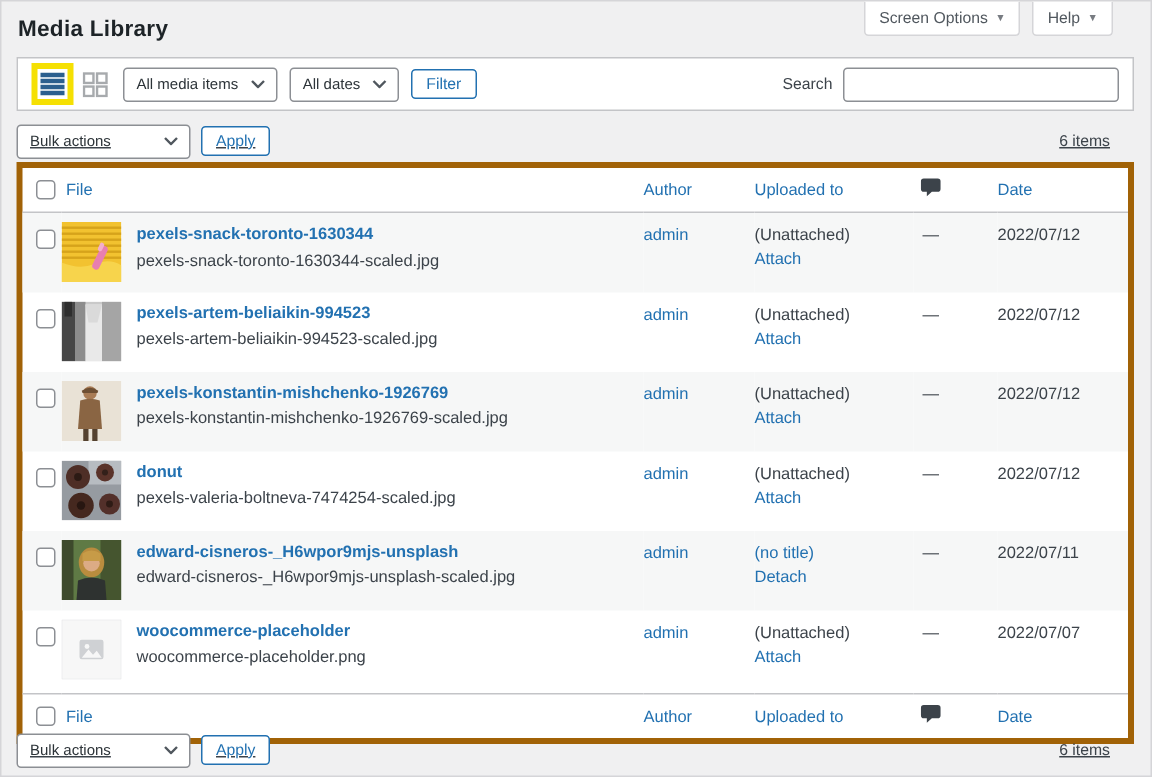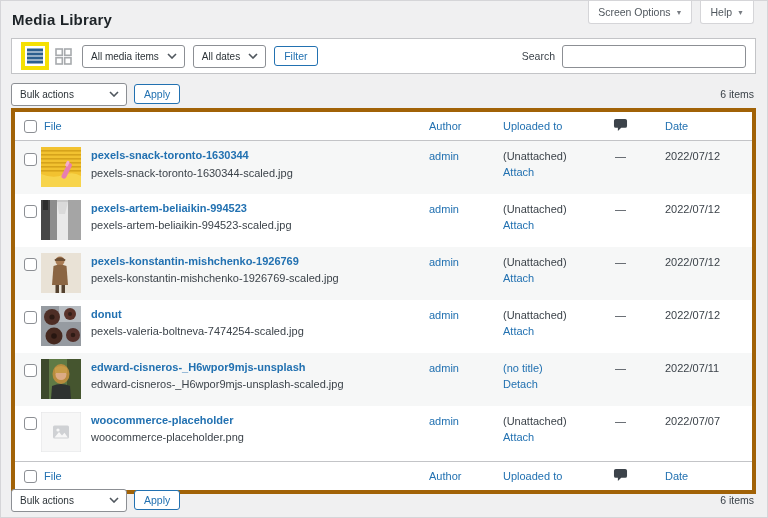--- a/index.html
+++ b/index.html
@@ -9,21 +9,21 @@
     background:#f0f0f1; border:1px solid #d5d5d8; overflow:hidden;
     color:#3c434a; font-size:11px;
   }
   
   .page-header { position:absolute; top:10px; left:11px; display:flex; align-items:center; gap:10px;flex-direction:column; }
   .page-title { font-size:15px; font-weight:600; color:#1d2327; letter-spacing:.2px; }
   .btn-outline {
     display:inline-block; font-size:10.5px; color:#2271b1; background:#fff;
     border:1px solid #2271b1; border-radius:3px; padding:3px 9px; cursor:pointer; line-height:1.2;
   }
-  .top-links { position:absolute; top:0; right:13px; display:flex; gap:8px; }
+  .top-links { position:absolute; top:0; right:25px; display:flex; gap:8px; }
   .top-link {
     display:flex; align-items:center; gap:5px; background:#fff; color:#50575e;
     border:1px solid #d5d5d8; border-top:none; border-radius:0 0 3px 3px;
     padding:5px 9px 5px 9px; font-size:10.5px; cursor:pointer;
   }
   .caret { font-size:7px; color:#787c82; line-height:1; }
   
   .filter-bar {
     position:absolute; top:37px; left:10px; right:11px; height:36px;
     background:#fff; border:1px solid #c3c4c7;
@@ -37,21 +37,21 @@
     height:23px; background:#fff; border:1px solid #8c8f94; border-radius:3px;
     padding:0 7px 0 8px; font-size:10px; color:#2c3338; margin-right:8px; cursor:pointer; white-space:nowrap;
   }
   .search-group { margin-left:auto; display:flex; align-items:center; gap:7px; }
   .search-label { font-size:10.5px; color:#3c434a; }
   .search-input {
     width:184px; height:23px; border:1px solid #8c8f94; border-radius:3px;
     background:#fff; font-size:11px; padding:0 6px; outline:none; font-family:inherit;
   }
   
-  .tablenav { position:absolute; left:10px; right:13px; height:24px; display:flex; align-items:center; }
+  .tablenav { position:absolute; left:10px; right:27px; height:24px; display:flex; align-items:center;text-decoration:underline; }
   .tablenav.top { top:81px; }
   .tablenav.bottom { top:487px; }
   .bulk-select { width:116px; justify-content:space-between; margin-right:7px; }
   .items-count { margin-left:auto; font-size:10.5px; color:#3c434a; }
   
   .list-table-wrap {
     position:absolute; top:107px; left:10px; right:11px;
     background:#fff; border:4px solid #a16207;
   }
   table { width:100%; border-collapse:collapse; table-layout:fixed; }

